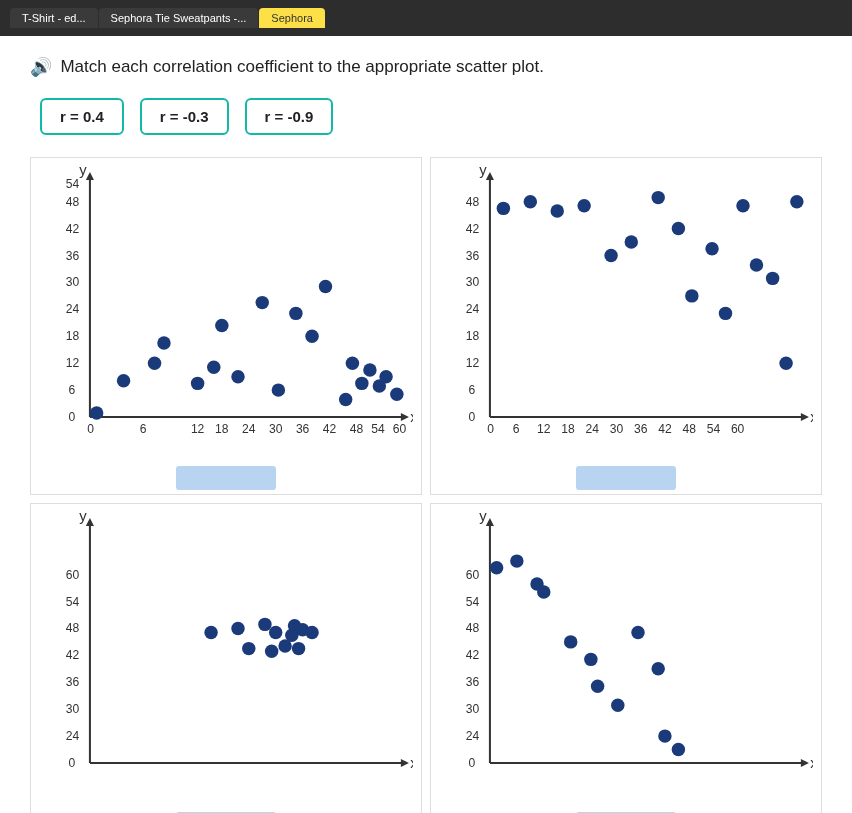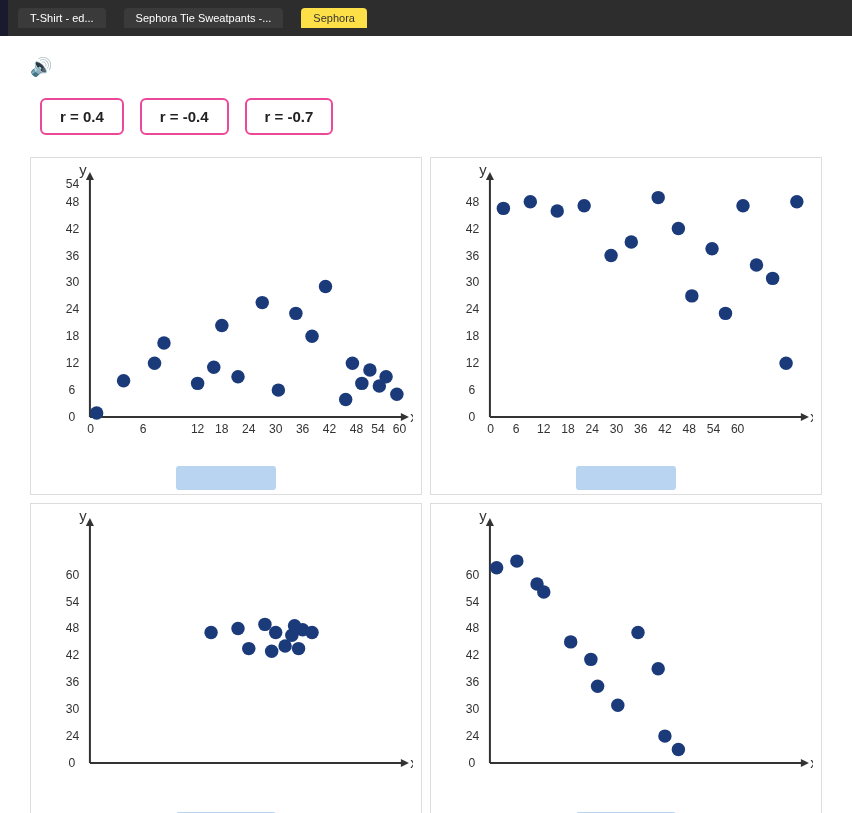--- a/index.html
+++ b/index.html
@@ -12,24 +12,23 @@
       position: relative;
     }
 
     
     .browser-bar {
       background: #2d2d2d;
       height: 36px;
       display: flex;
       align-items: center;
       padding: 0 10px;
-      gap: 18px;
+      gap: 1px;
       color: #ccc;
       font-size: 12px;
-      margin-left: 8px;
     }
     .browser-tab {
       background: #3a3a3a;
       padding: 4px 12px;
       border-radius: 4px 4px 0 0;
       color: #fff;
       font-size: 11px;
     }
     .browser-tab.active {
       background: #fde047;
@@ -62,21 +61,21 @@
 
     
     .coeff-row {
       display: flex;
       gap: 16px;
       margin-bottom: 22px;
       margin-left: 10px;
     }
     .coeff-btn {
       background: #fff;
-      border: 2px solid #ec4899;
+      border: 2px solid #14b8a6;
       border-radius: 6px;
       padding: 8px 18px;
       font-size: 15px;
       font-weight: 600;
       cursor: pointer;
       color: #222;
     }
 
     
     .plots-grid {
@@ -117,26 +116,27 @@
 <div class="browser-bar">
   <div class="browser-tab">T-Shirt - ed...</div>
   <div class="browser-tab">Sephora Tie Sweatpants -...</div>
   <div class="browser-tab active">Sephora</div>
 </div>
 
 <div class="main-content">
 
   <div class="instruction">
     <span class="instruction-icon">🔊</span>
+    <span>Match each correlation coefficient to the appropriate scatter plot.</span>
   </div>
 
   <div class="coeff-row">
     <button class="coeff-btn">r = 0.4</button>
-    <button class="coeff-btn">r = -0.4</button>
-    <button class="coeff-btn">r = -0.7</button>
+    <button class="coeff-btn">r = -0.3</button>
+    <button class="coeff-btn">r = -0.9</button>
   </div>
 
   <div class="plots-grid">
 
     <div class="plot-cell">
       <svg viewBox="0 0 260 220">
 
         <line x1="20" y1="5" x2="20" y2="185" stroke="#333" stroke-width="1.5"></line>
         <line x1="20" y1="185" x2="255" y2="185" stroke="#333" stroke-width="1.5"></line>
 

